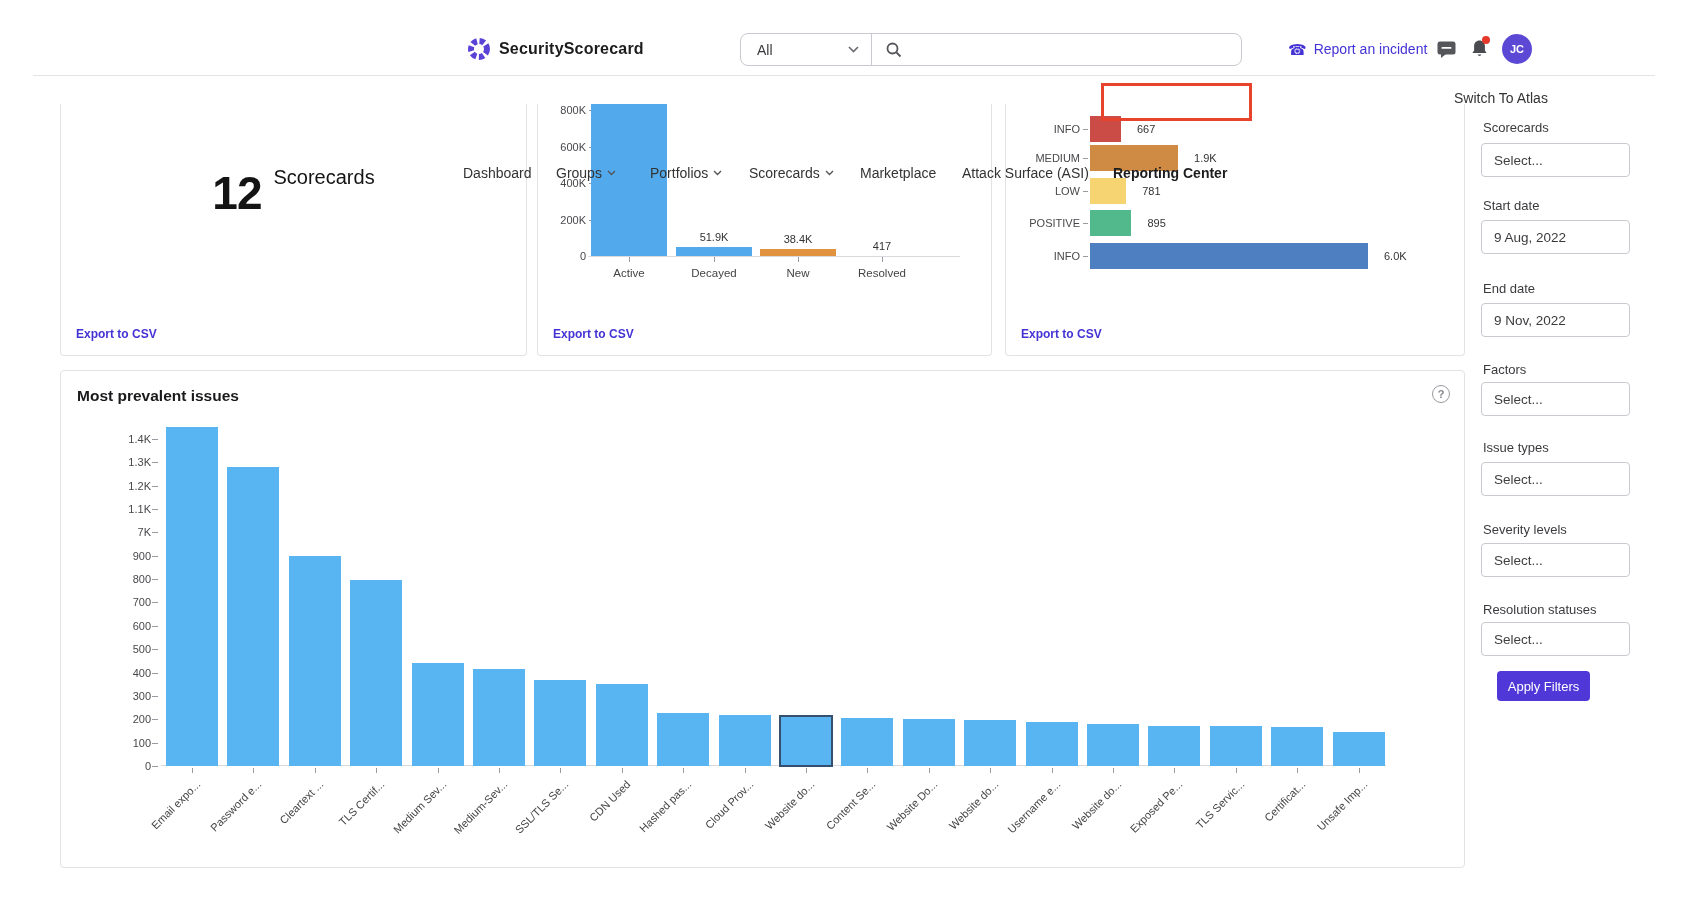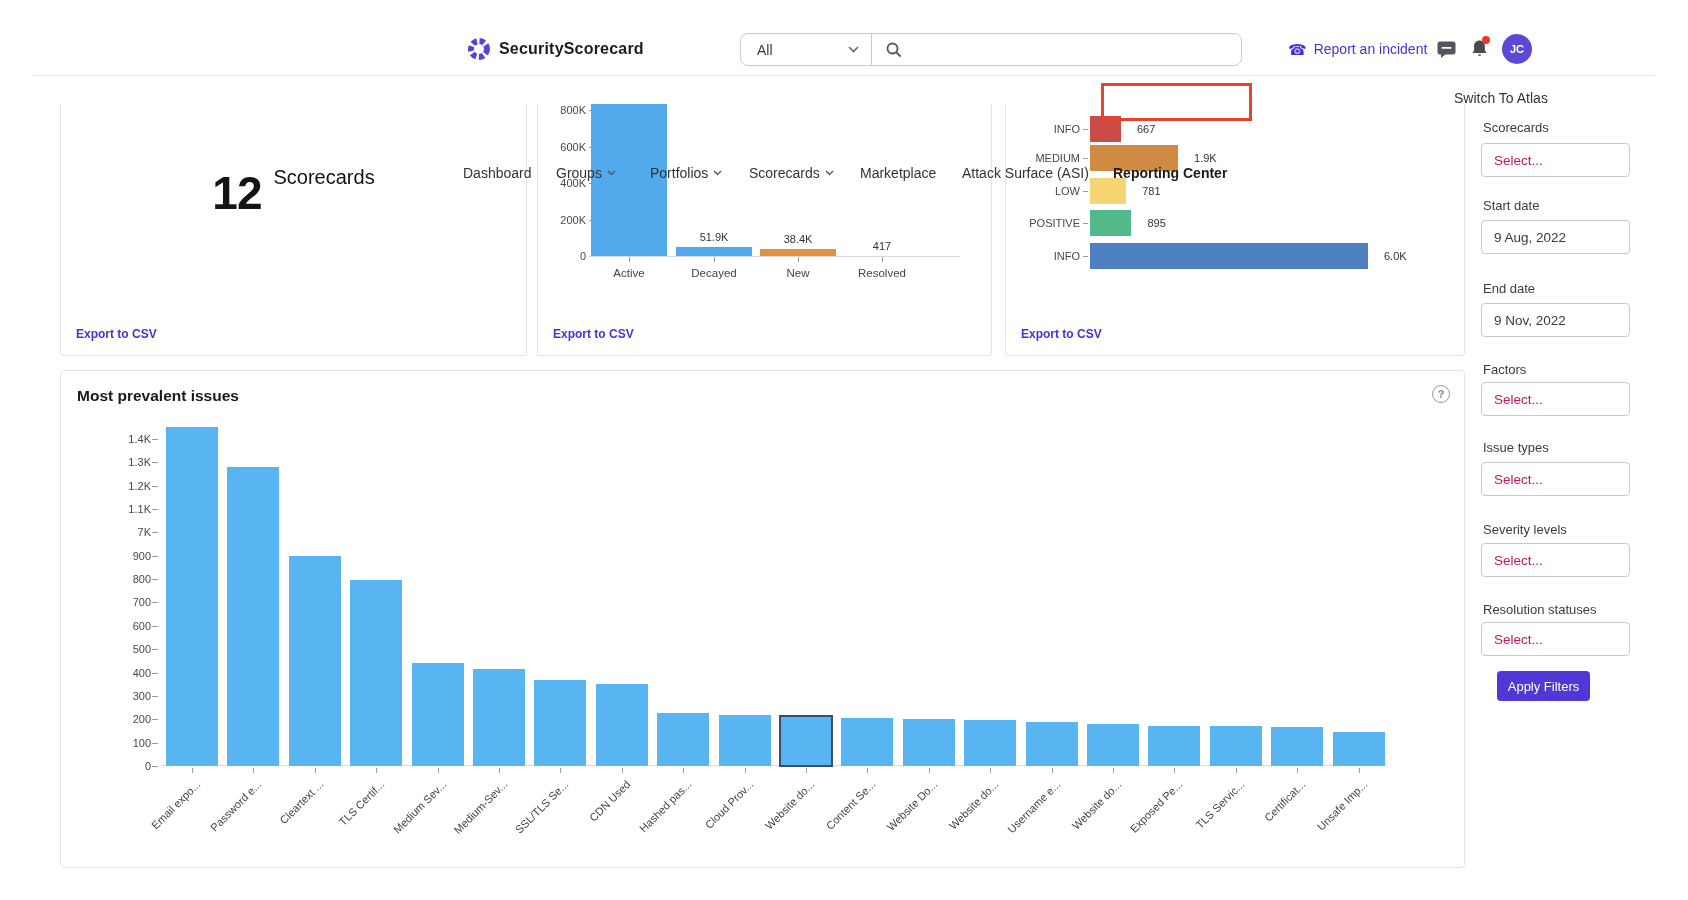--- a/index.html
+++ b/index.html
@@ -65,21 +65,21 @@
                    box-shadow:0 1px 5px rgba(0,0,0,.14); text-align:center; padding:2px 10px 4px;
                    z-index:5; }
   .tt-val { font-size:13px; font-weight:bold; color:#1f1f21; }
   .tt-txt { font-size:13px; color:#2a2a2c; white-space:nowrap; }
 
   
   .sb-label { position:absolute; left:1483px; font-size:13px; color:#3b3b3f; }
   .sb-box { position:absolute; left:1481px; width:149px; height:34px; border:1px solid #c9c9d0;
             border-radius:4px; display:flex; align-items:center; padding:0 12px; font-size:13.5px;
             background:#fff; cursor:pointer; }
-  .sb-box.placeholder { color:#be185d; }
+  .sb-box.placeholder { color:#404040; }
   .sb-box.value { color:#3b3b3f; }
   .apply-btn { position:absolute; left:1497px; top:671px; width:93px; height:30px; background:#5038d8;
                color:#fff; font-size:13px; border:none; border-radius:4px; cursor:pointer;
                display:flex; align-items:center; justify-content:center; font-family:"Liberation Sans",sans-serif; }
 </style>
 </head>
 <body>
 
 <div class="page">
 

